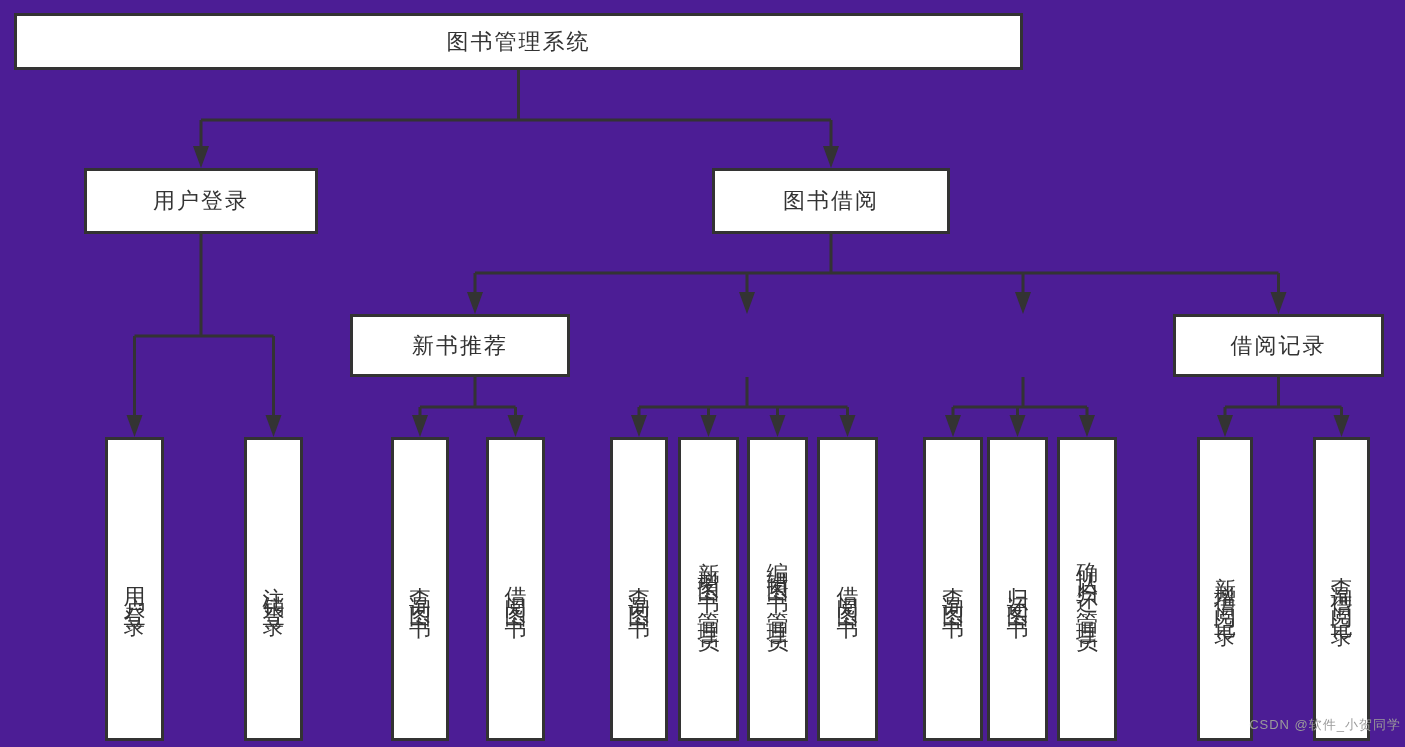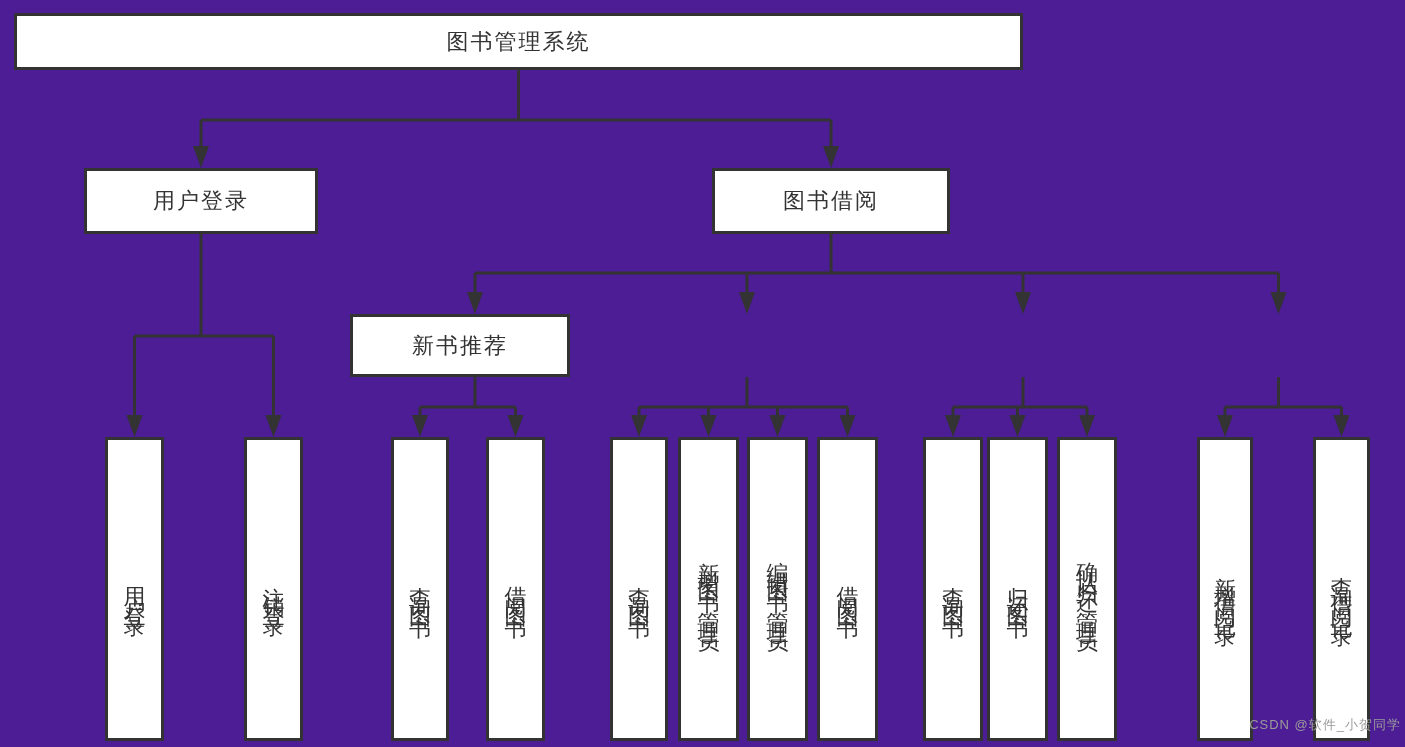--- a/index.html
+++ b/index.html
@@ -99,20 +99,23 @@
   <div class="node" style="left:84px;top:168px;width:234px;height:66px">
     <span class="lbl">用户登录</span>
   </div>
   <div class="node" style="left:712px;top:168px;width:238px;height:66px">
     <span class="lbl">图书借阅</span>
   </div>
 
   <div class="node" style="left:350px;top:314px;width:220px;height:63px">
     <span class="lbl">新书推荐</span>
   </div>
+  <div class="node" style="left:1173px;top:314px;width:211px;height:63px">
+    <span class="lbl">借阅记录</span>
+  </div>
 
   <div class="node leaf" style="left:105px;top:437px;width:59px;height:304px">
     <span class="lbl">用户登录</span>
   </div>
   <div class="node leaf" style="left:244px;top:437px;width:59px;height:304px">
     <span class="lbl">注销登录</span>
   </div>
 
   <div class="node leaf" style="left:391px;top:437px;width:58px;height:304px">
     <span class="lbl">查询图书</span>

